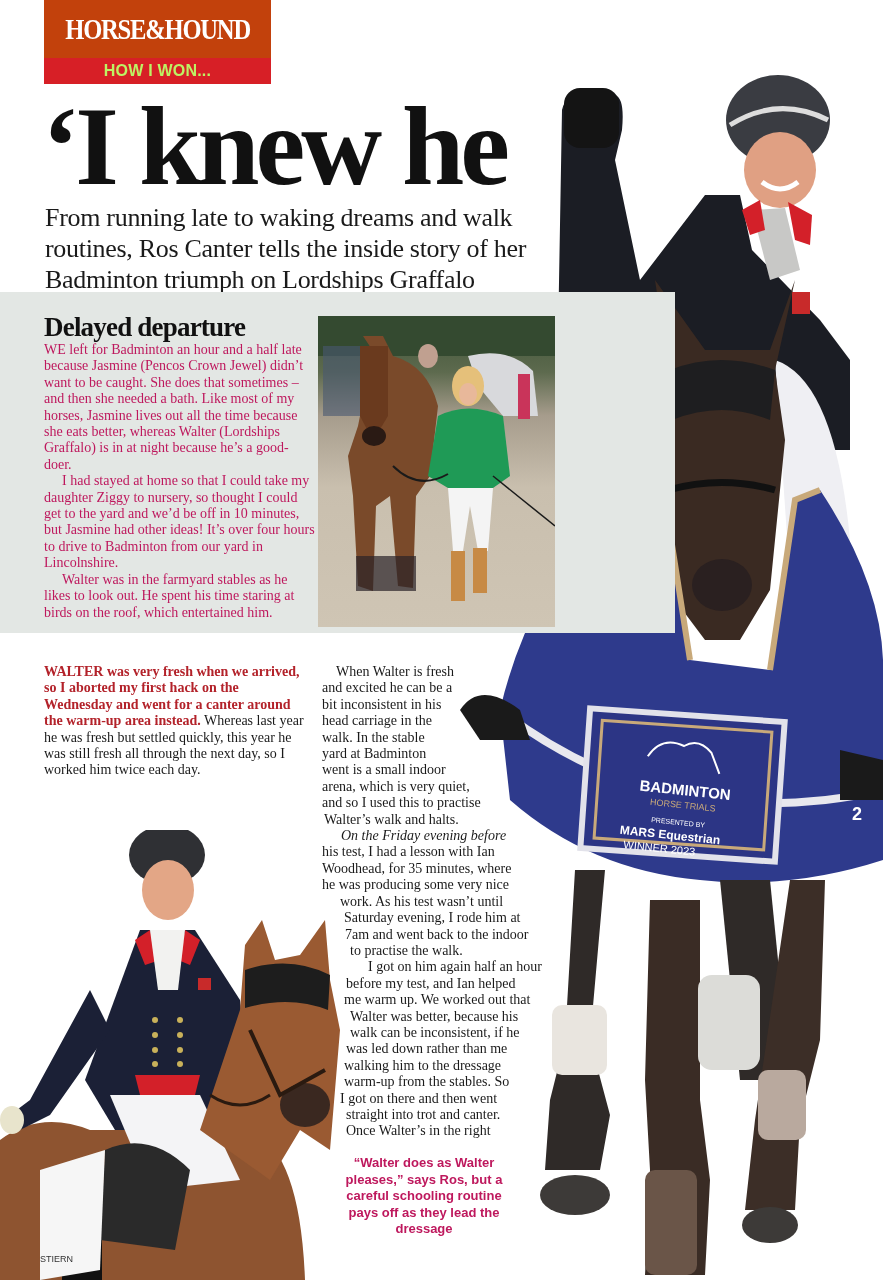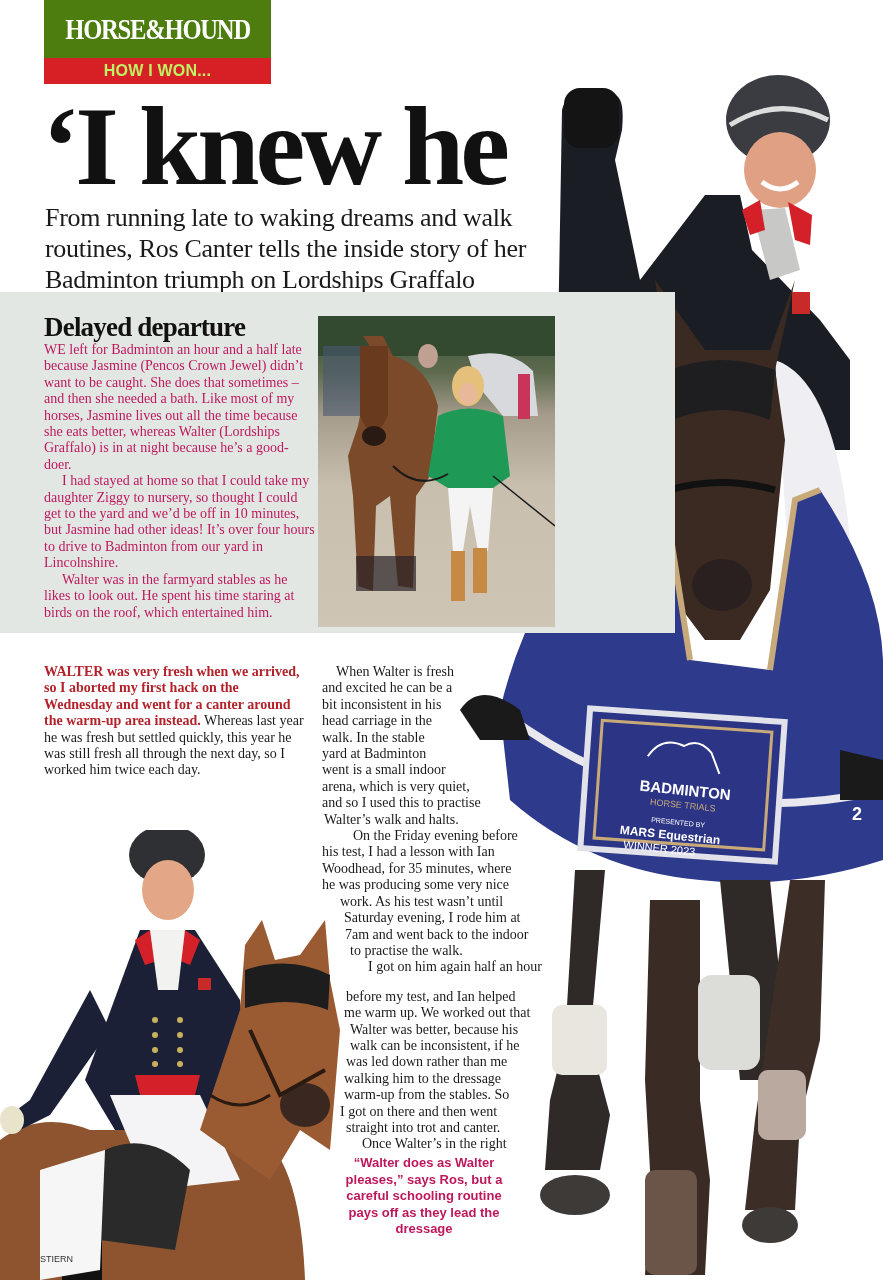--- a/index.html
+++ b/index.html
@@ -1,21 +1,21 @@
 <!DOCTYPE html>
 <html><head>
 <meta charset="utf-8">
 <style>
   * { box-sizing: border-box; margin: 0; padding: 0; }
   html, body { width: 883px; height: 1280px; background: #ffffff; overflow: hidden; }
   body { position: relative; font-family: "DejaVu Serif", "Liberation Serif", serif; color: #1a1a1a; }
 
   
   .masthead { position: absolute; left: 44px; top: 0; width: 227px; height: 84px; }
-  .masthead .brand { height: 58px; background: #4d7c0f; color: #fff; display: flex; align-items: center; justify-content: center;
+  .masthead .brand { height: 58px; background: #c2410c; color: #fff; display: flex; align-items: center; justify-content: center;
     font-family: "Liberation Serif", serif; font-weight: bold; font-size: 30px; letter-spacing: -1.5px; transform-origin: center; }
   .masthead .brand span { display: inline-block; transform: scaleX(0.82); }
   .masthead .section { height: 26px; background: #d71f26; color: #bef264; display: flex; align-items: center; justify-content: center;
     font-family: "Liberation Sans", sans-serif; font-weight: bold; font-size: 16px; letter-spacing: 0.2px; }
 
   
   .headline { position: absolute; left: 42px; top: 90px; font-family: "Liberation Serif", serif; font-weight: bold;
     font-size: 112px; line-height: 112px; letter-spacing: -4px; color: #111; white-space: nowrap; }
   .standfirst { position: absolute; left: 45px; top: 202px; width: 500px; font-family: "Liberation Serif", serif;
     font-size: 26px; line-height: 31px; color: #1a1a1a; letter-spacing: -0.3px; }
@@ -162,39 +162,39 @@
   <span class="ln" style="padding-left:6px;">When Walter is fresh</span>
   <span class="ln" style="padding-left:-8px; margin-left:-8px;">and excited he can be a</span>
   <span class="ln" style="margin-left:-8px;">bit inconsistent in his</span>
   <span class="ln" style="margin-left:-8px;">head carriage in the</span>
   <span class="ln" style="margin-left:-8px;">walk. In the stable</span>
   <span class="ln" style="margin-left:-8px;">yard at Badminton</span>
   <span class="ln" style="margin-left:-8px;">went is a small indoor</span>
   <span class="ln" style="margin-left:-8px;">arena, which is very quiet,</span>
   <span class="ln" style="margin-left:-8px;">and so I used this to practise</span>
   <span class="ln" style="margin-left:-6px;">Walter’s walk and halts.</span>
-  <span class="ln" style="margin-left:23px;">On the Friday evening before</span>
+  <span class="ln" style="margin-left:11px;font-style:italic;">On the Friday evening before</span>
   <span class="ln" style="margin-left:-8px;">his test, I had a lesson with Ian</span>
   <span class="ln" style="margin-left:-8px;">Woodhead, for 35 minutes, where</span>
   <span class="ln" style="margin-left:-8px;">he was producing some very nice</span>
   <span class="ln" style="margin-left:10px;">work. As his test wasn’t until</span>
   <span class="ln" style="margin-left:14px;">Saturday evening, I rode him at</span>
   <span class="ln" style="margin-left:15px;">7am and went back to the indoor</span>
   <span class="ln" style="margin-left:20px;">to practise the walk.</span>
   <span class="ln" style="margin-left:38px;">I got on him again half an hour</span>
-  <span class="ln" style="margin-left:16px;margin-top:13px;">before my test, and Ian helped</span>
+  <span class="ln" style="margin-left:16px;">before my test, and Ian helped</span>
   <span class="ln" style="margin-left:14px;">me warm up. We worked out that</span>
   <span class="ln" style="margin-left:20px;">Walter was better, because his</span>
   <span class="ln" style="margin-left:20px;">walk can be inconsistent, if he</span>
   <span class="ln" style="margin-left:16px;">was led down rather than me</span>
   <span class="ln" style="margin-left:14px;">walking him to the dressage</span>
   <span class="ln" style="margin-left:14px;">warm-up from the stables. So</span>
   <span class="ln" style="margin-left:10px;">I got on there and then went</span>
   <span class="ln" style="margin-left:16px;">straight into trot and canter.</span>
-  <span class="ln" style="margin-left:32px;">Once Walter’s in the right</span>
+  <span class="ln" style="margin-left:16px;">Once Walter’s in the right</span>
 </div>
 
 <div class="photo" style="left:0; top:830px; width:340px; height:450px;">
   <svg width="340" height="450" viewBox="0 0 340 450">
 
     <path d="M0 310 Q40 280 90 300 L250 300 Q300 320 305 450 L0 450 Z" fill="#8e5430"></path>
 
     <ellipse cx="167" cy="25" rx="38" ry="30" fill="#2f3034"></ellipse>
     <ellipse cx="168" cy="60" rx="26" ry="30" fill="#e3a686"></ellipse>
     <path d="M140 100 L195 100 L240 170 L250 260 L220 300 L115 300 L85 250 Z" fill="#1b2036"></path>

